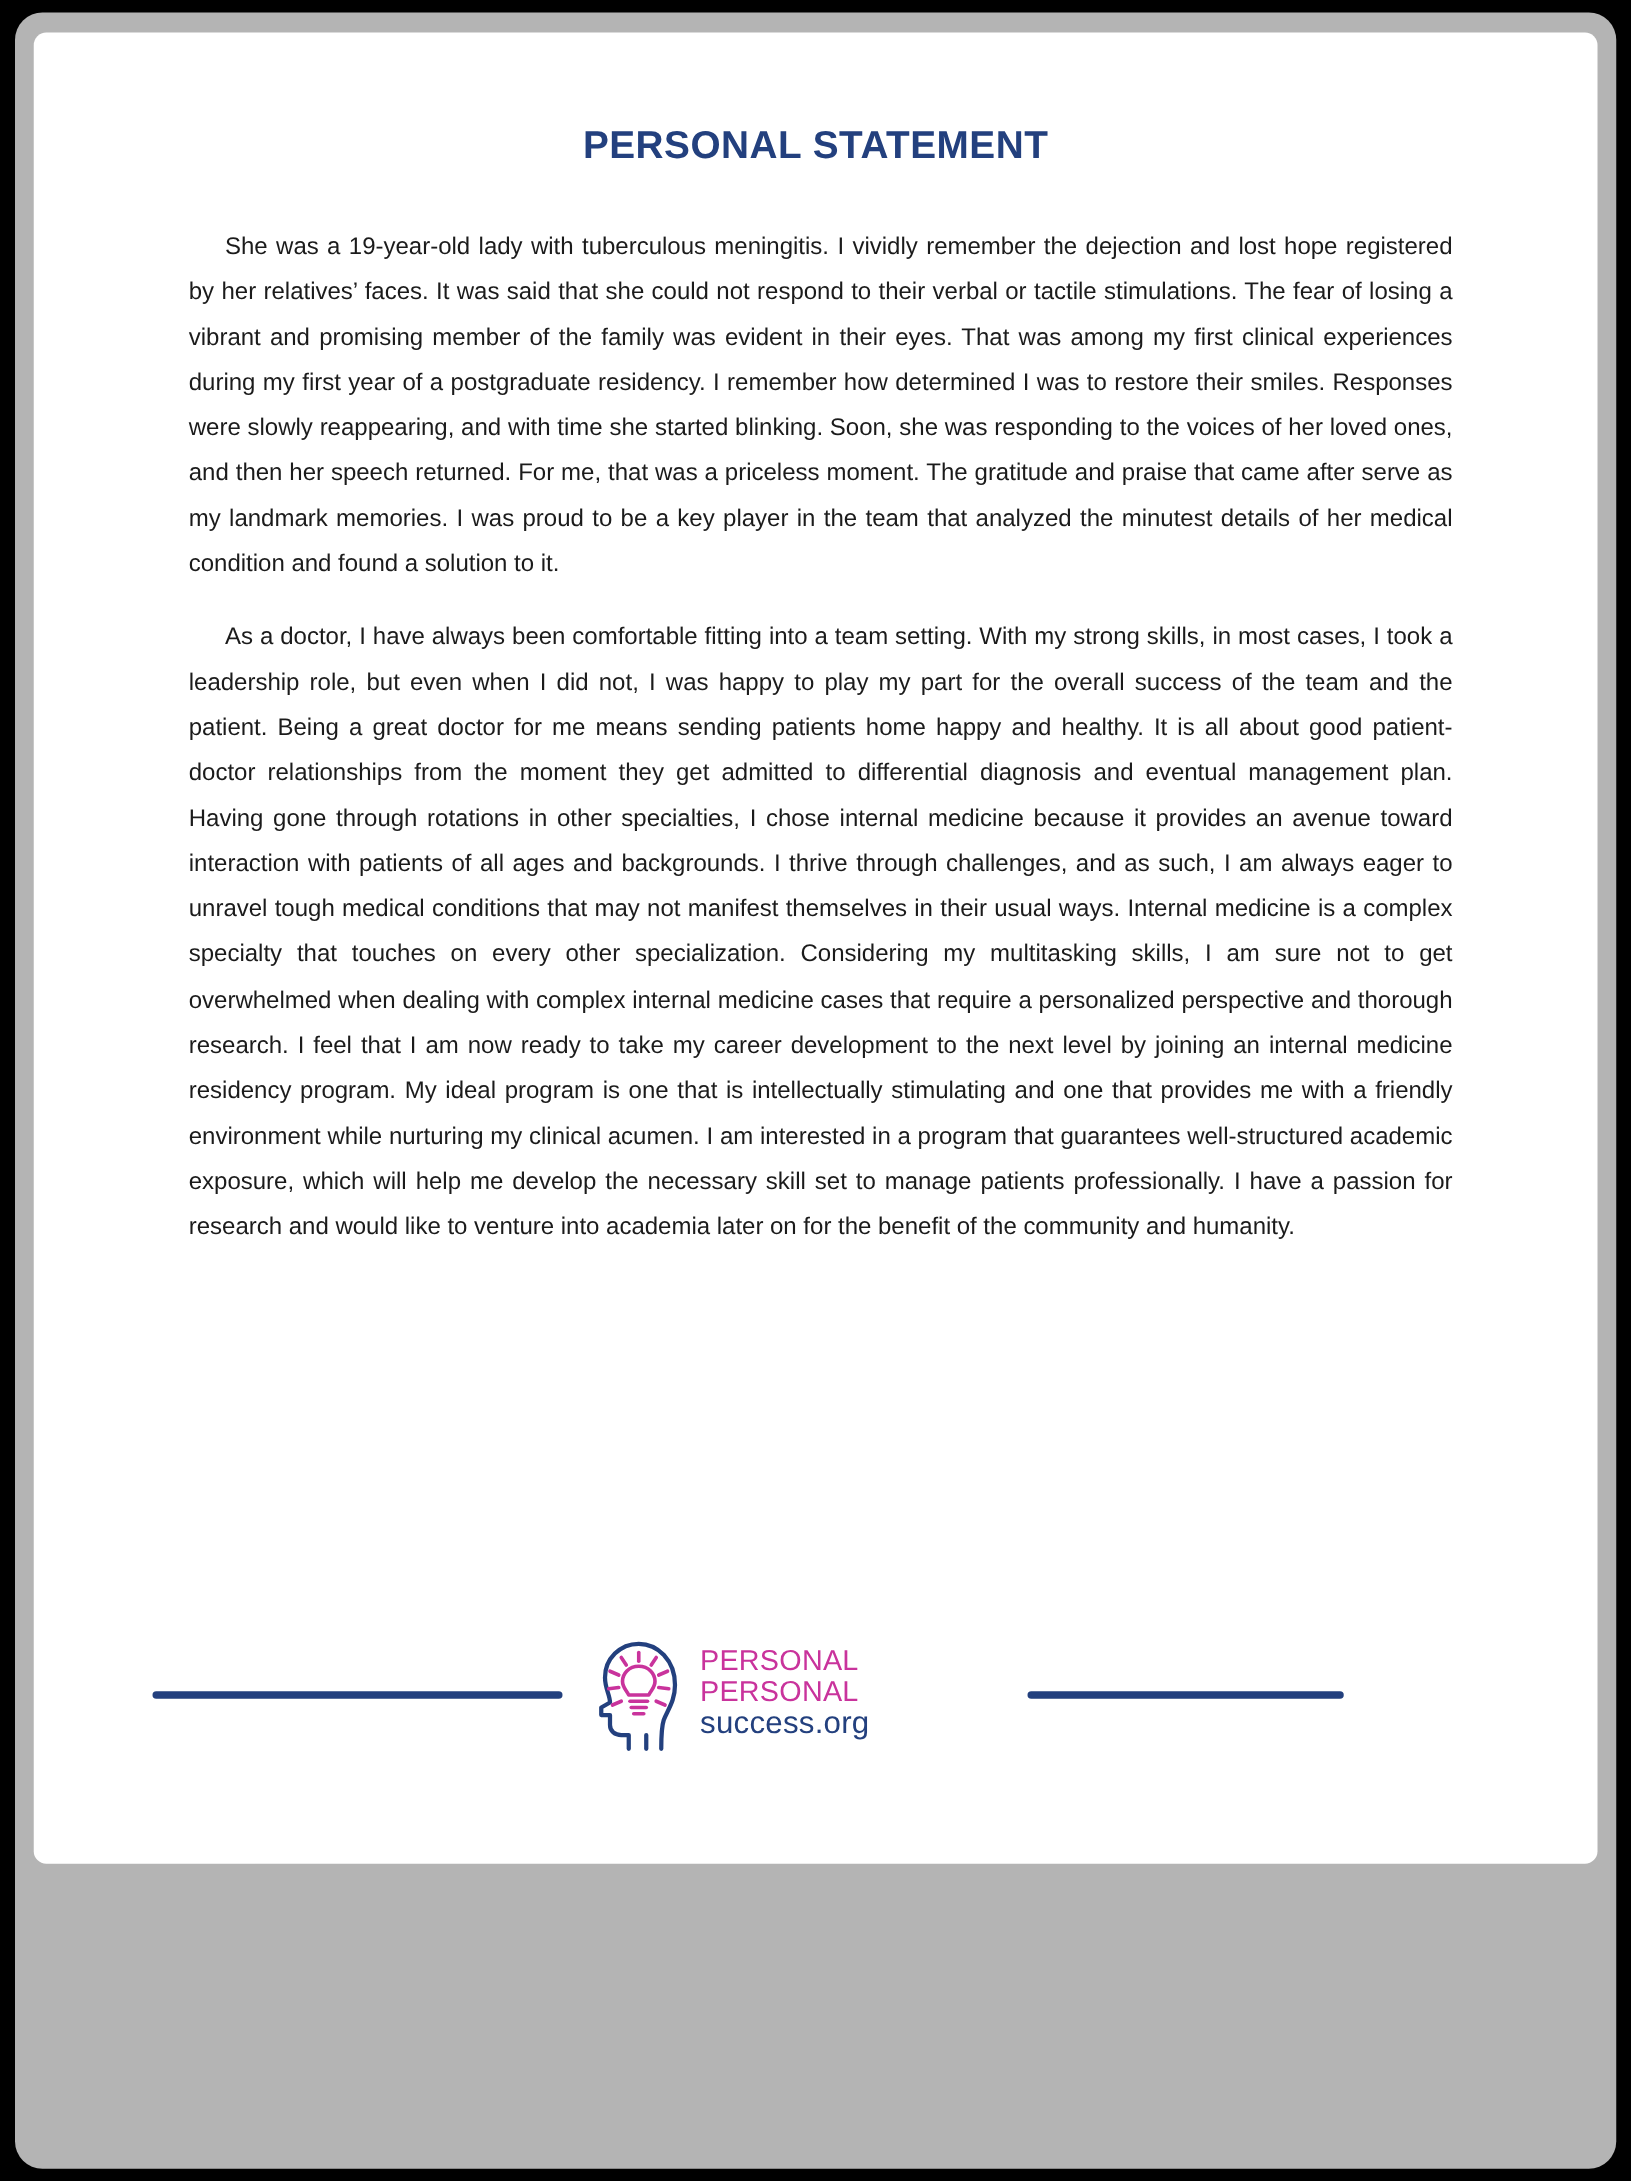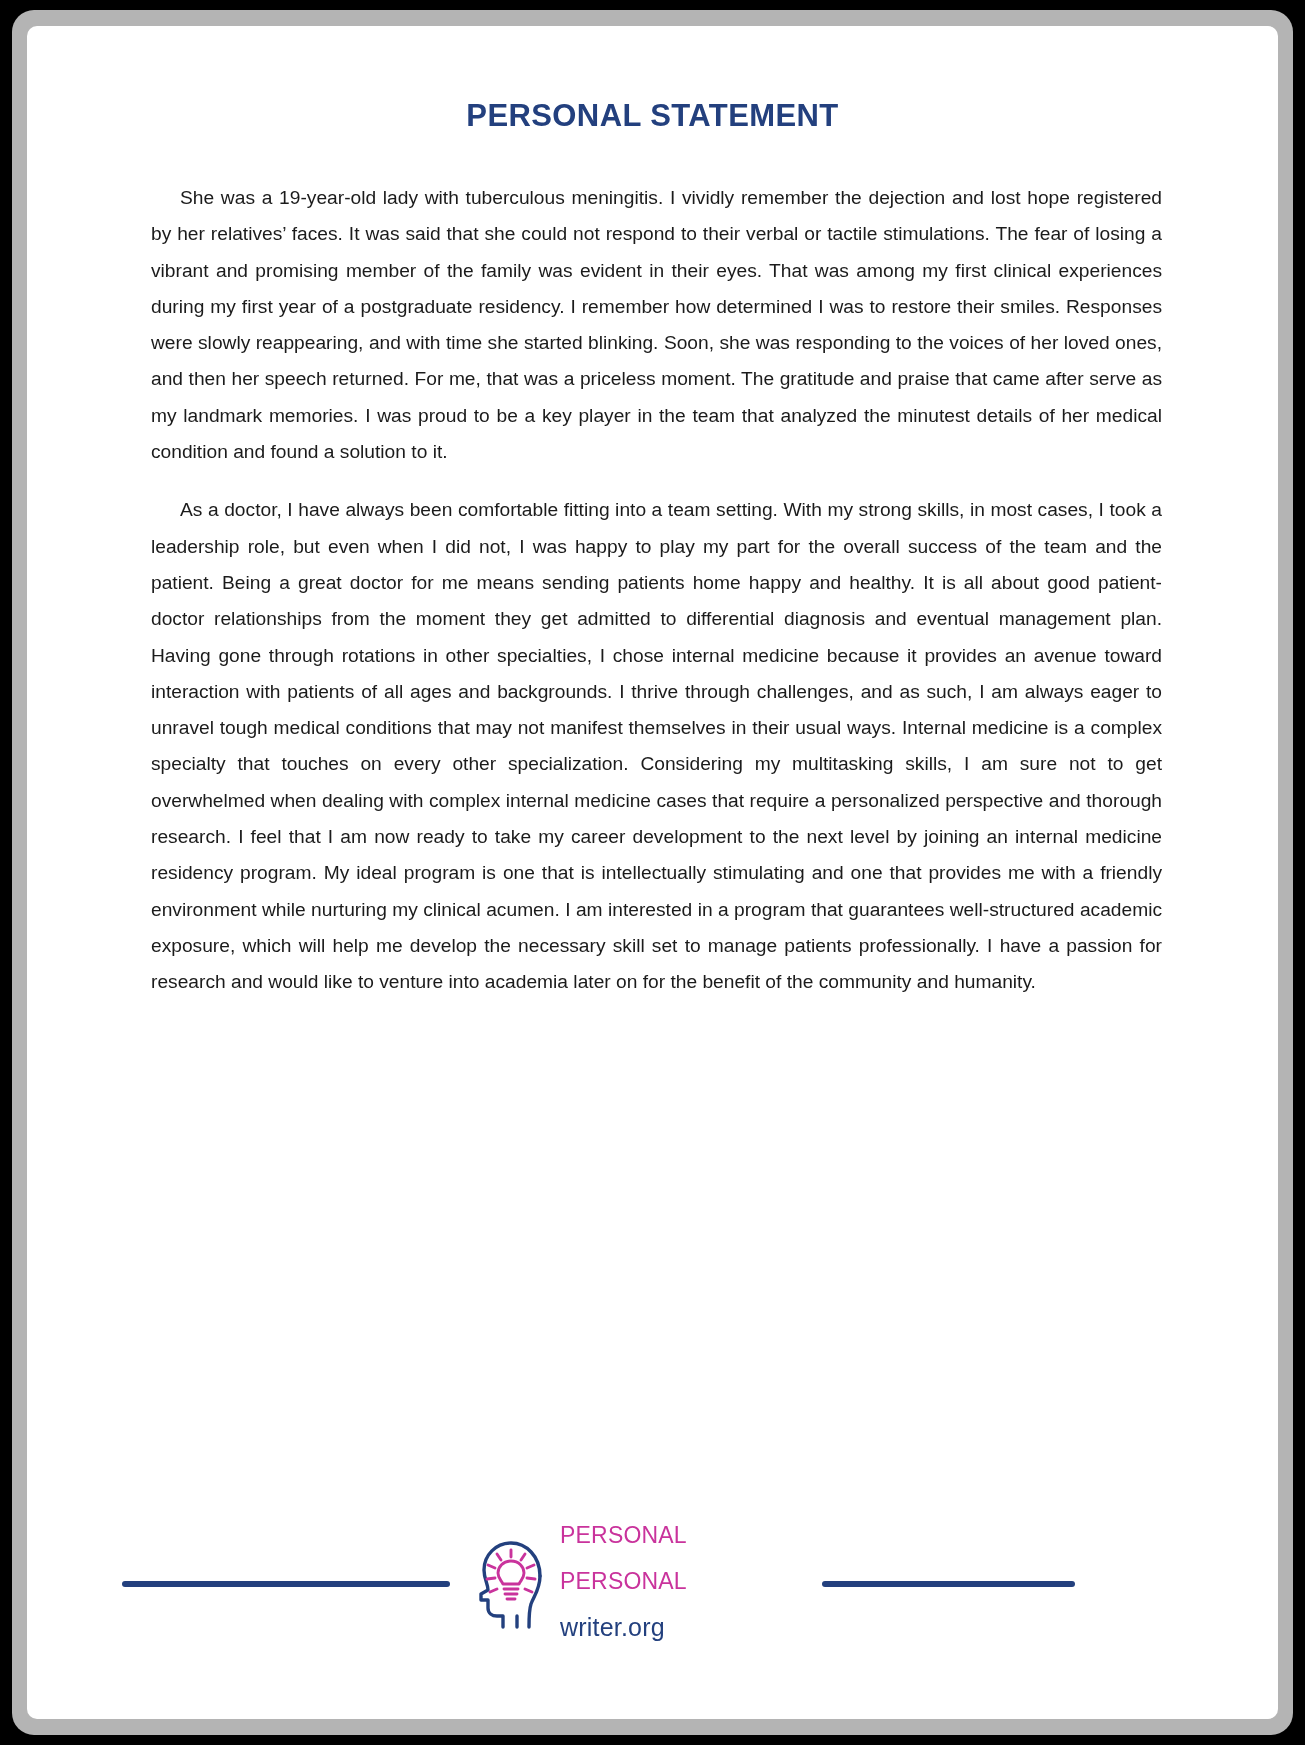--- a/index.html
+++ b/index.html
@@ -23,21 +23,21 @@
     border-radius: 22px;
     background: #b4b4b4;
     box-sizing: border-box;
   }
 
   .page {
     position: absolute;
     left: 27px;
     top: 26px;
     width: 1251px;
-    height: 1693px;
+    height: 1465px;
     background: #ffffff;
     border-radius: 10px;
     box-sizing: border-box;
     overflow: hidden;
   }
 
   .doc-title {
     text-align: center;
     color: #23407e;
     font-weight: bold;
@@ -97,21 +97,20 @@
     display: flex;
     align-items: center;
     gap: 9px;
   }
   .logo-mark { width: 74px; height: 96px; flex: 0 0 74px; }
   .logo-text {
     display: flex;
     flex-direction: column;
     justify-content: center;
     line-height: 1.06;
-    gap: 21px;
   }
   .logo-text .l1,
   .logo-text .l2 {
     color: #c9339c;
     font-size: 23px;
     letter-spacing: 0.2px;
   }
   .logo-text .l3 {
     color: #23407e;
     font-size: 25px;
@@ -159,18 +158,18 @@
             <path d="M10 45 L18 44"></path>
             <path d="M58 45 L50 44"></path>
             <path d="M13 58 L20 55"></path>
             <path d="M55 58 L48 55"></path>
           </g>
         </svg>
       </span>
       <span class="logo-text">
         <span class="l1">PERSONAL</span>
         <span class="l2">PERSONAL</span>
-        <span class="l3">writer.org</span>
+        <span class="l3">success.org</span>
       </span>
     </div>
   </div>
 
 </div>
 
 </body></html>

